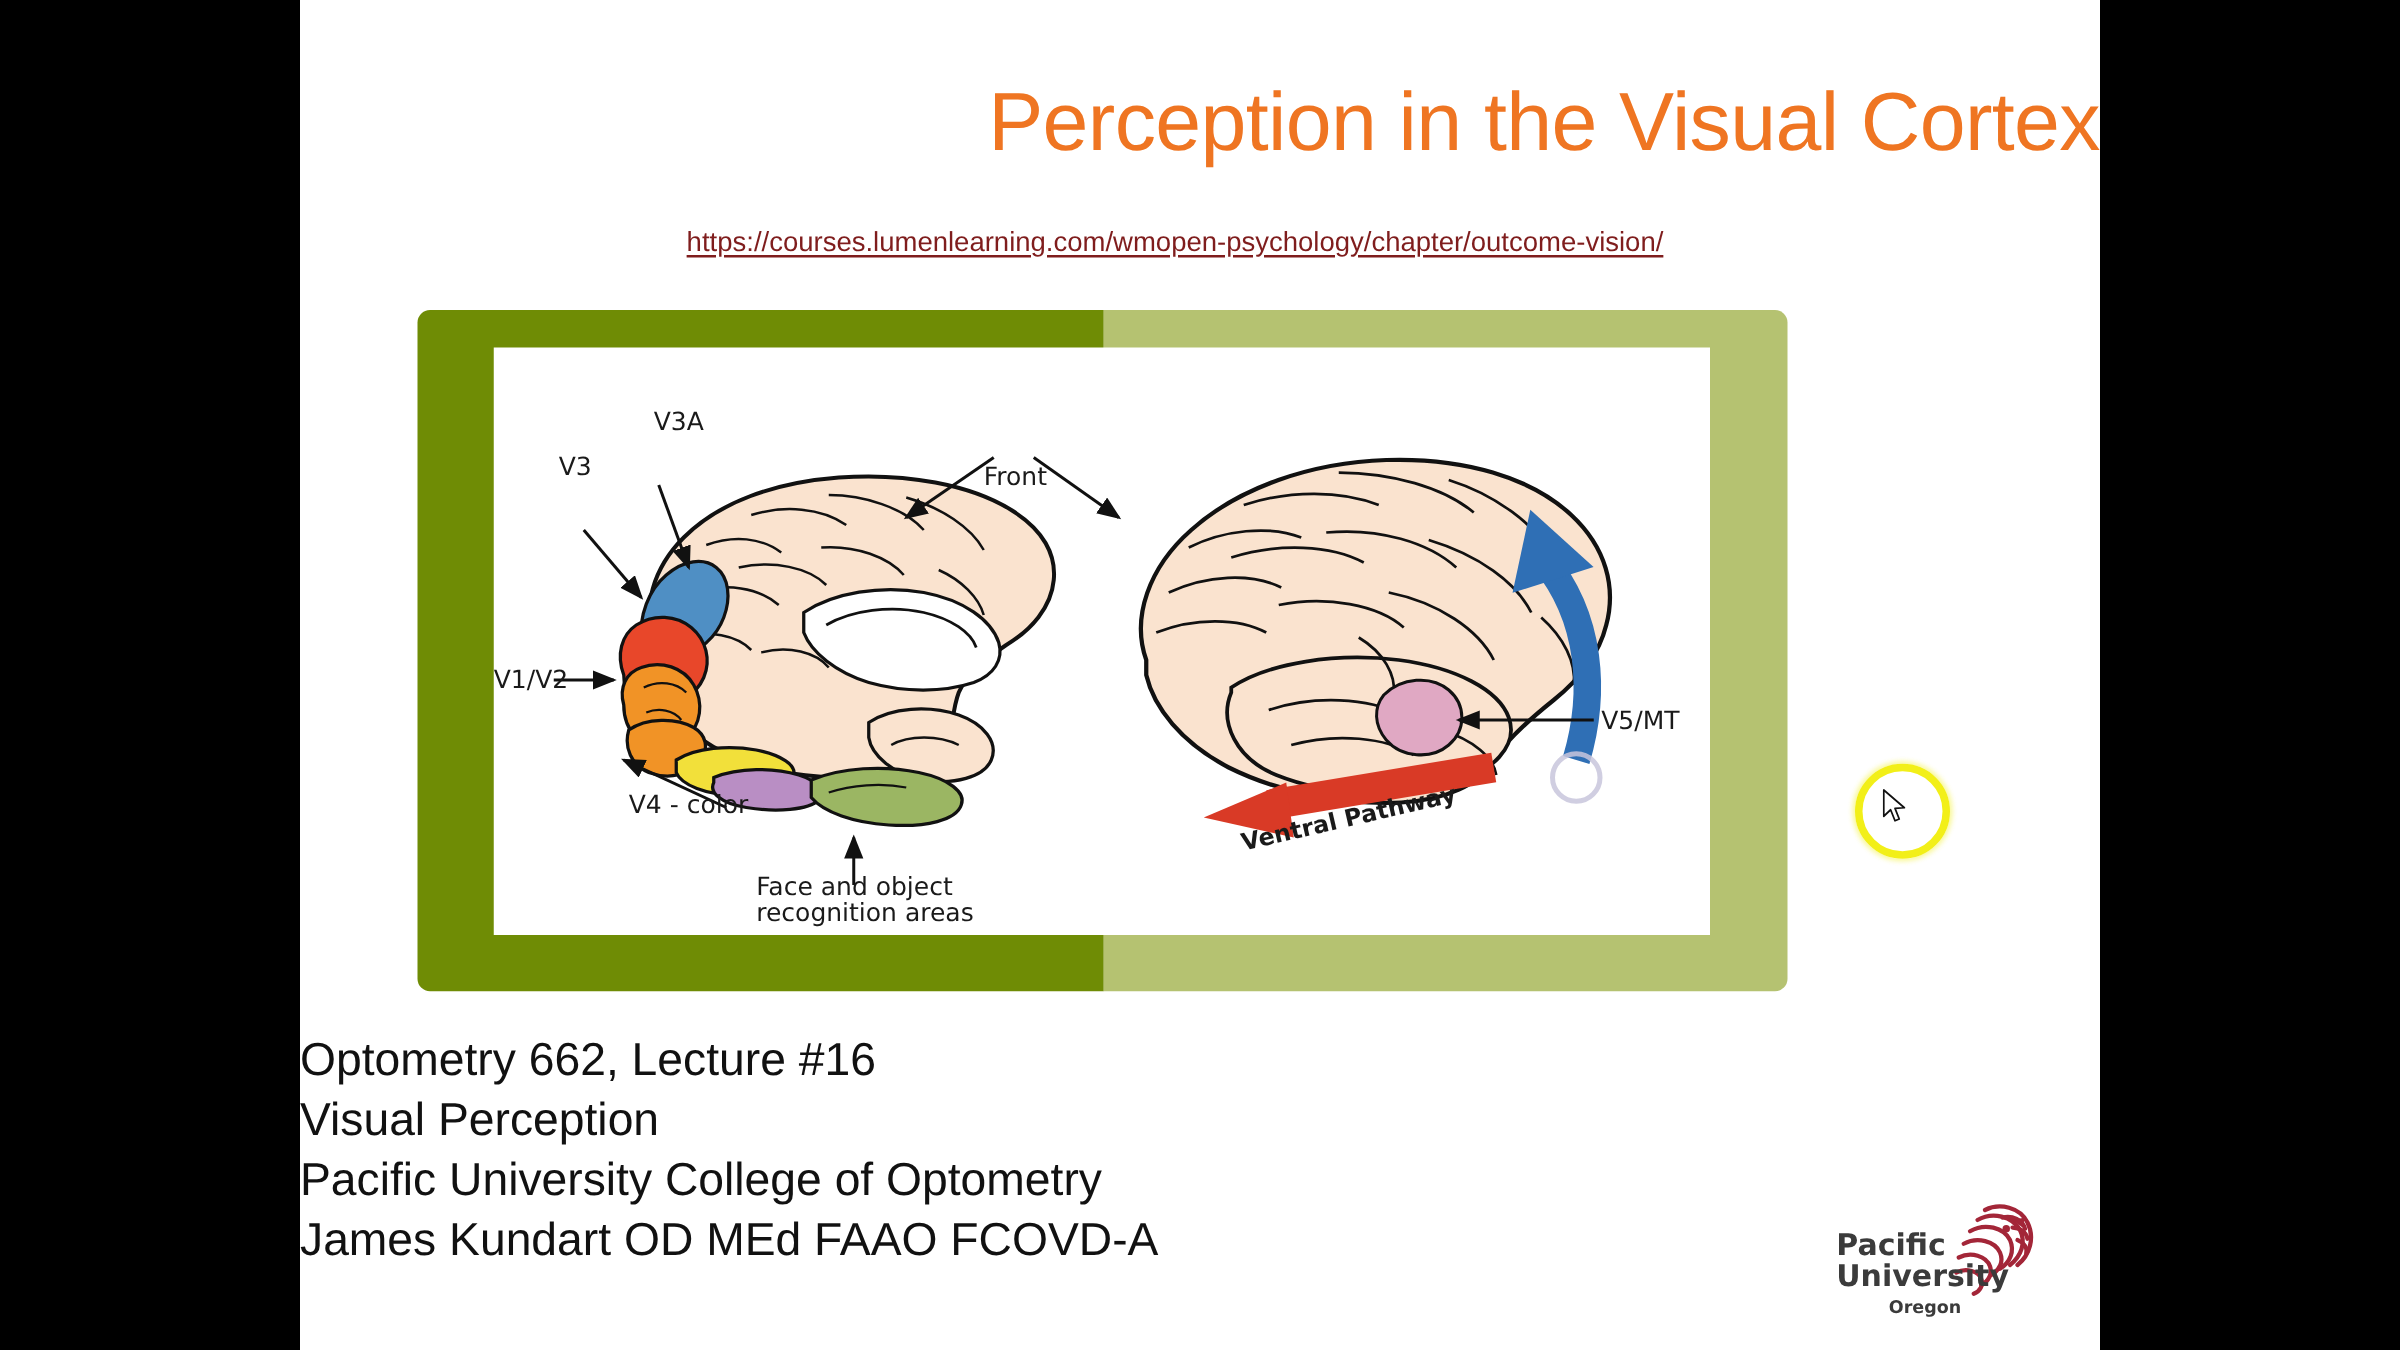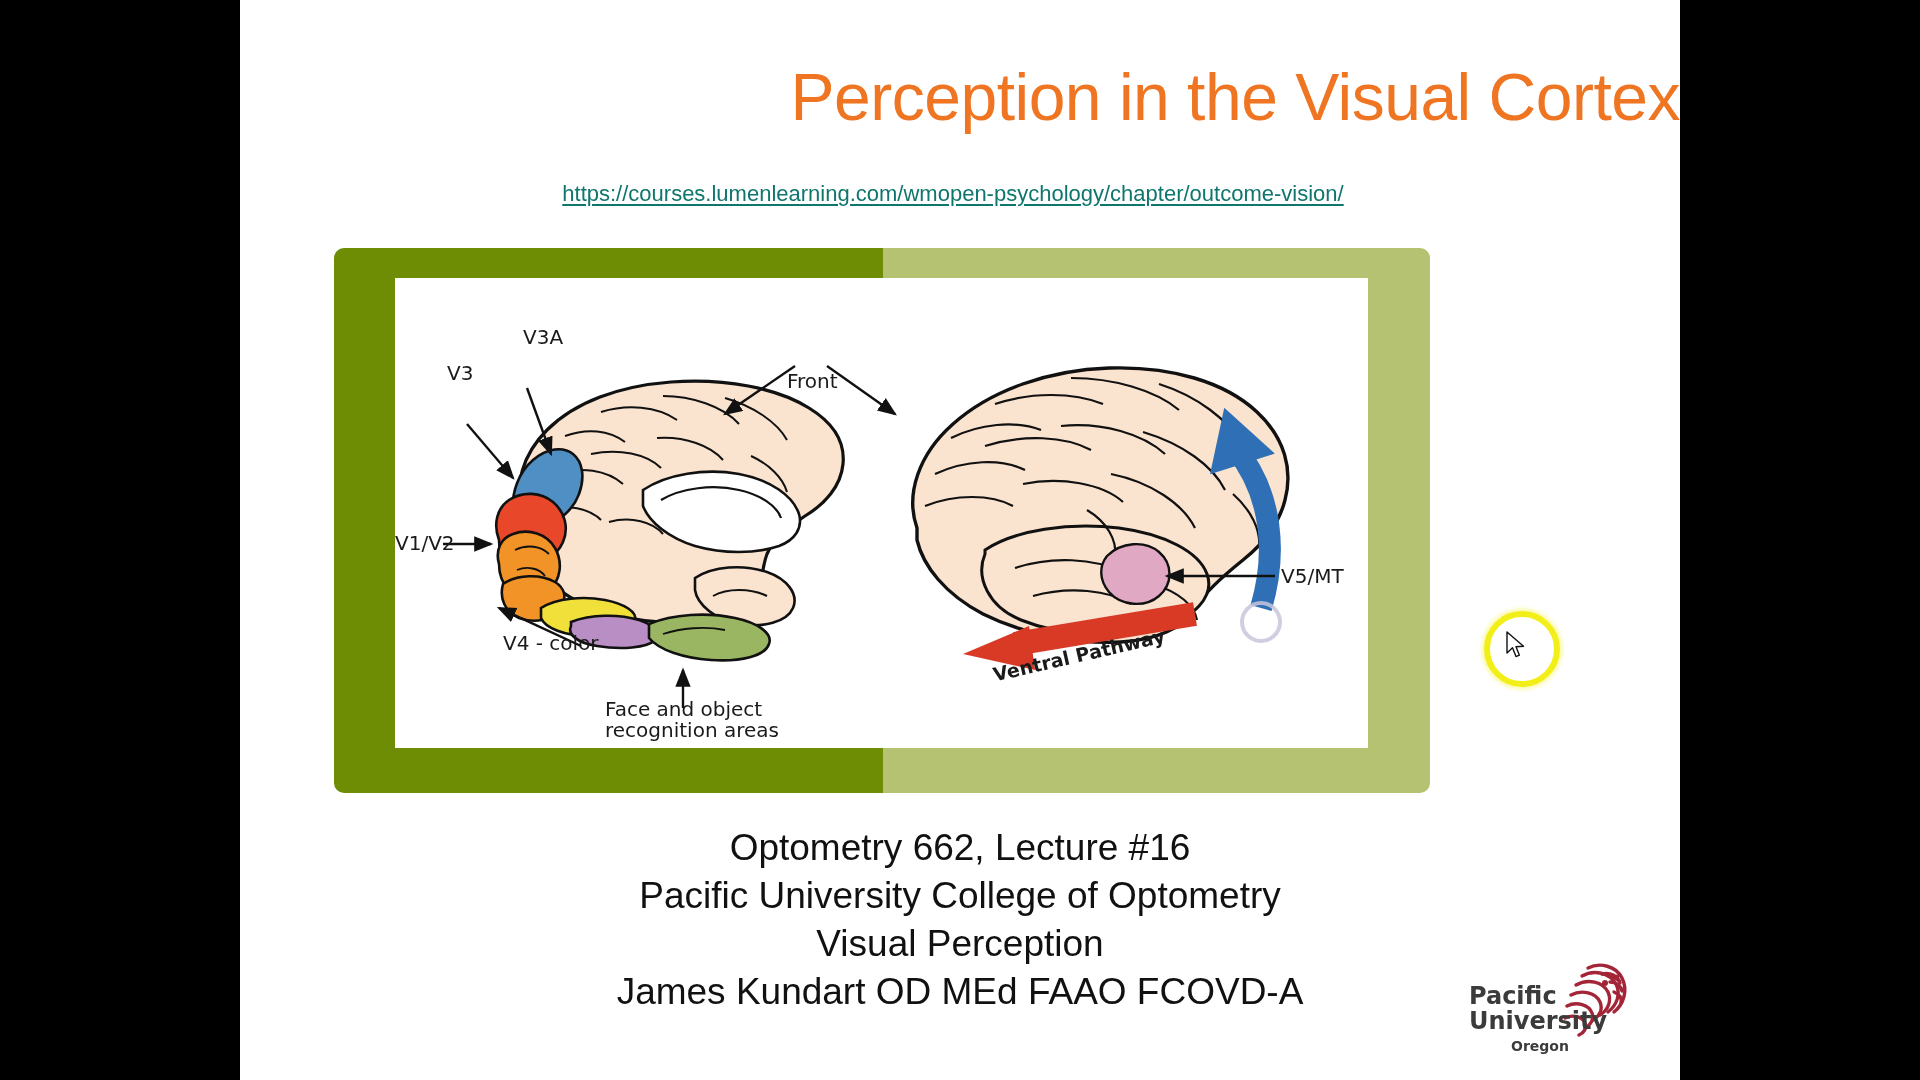--- a/index.html
+++ b/index.html
@@ -51,25 +51,25 @@
     line-height: 78px;
     font-family: "Liberation Sans", sans-serif;
     font-weight: 400;
     letter-spacing: -0.5px;
     white-space: nowrap;
   }
 
   
   #source-link {
     position: absolute;
-    left: 13px;
+    left: 0;
     top: 180px;
     width: 1400px;
     text-align: center;
-    color: #0f766e;
+    color: #7f1d1d;
     font-size: 22px;
     line-height: 28px;
     text-decoration: underline;
     text-underline-offset: 3px;
     font-family: "Liberation Sans", sans-serif;
     white-space: nowrap;
     cursor: pointer;
   }
 
   
@@ -147,21 +147,21 @@
     width: 22px;
     height: 30px;
   }
 
   
   #caption {
     position: absolute;
     left: 0;
     top: 824px;
     width: 1440px;
-    text-align: center;
+    text-align: left;
     color: #111111;
     font-size: 37px;
     line-height: 48px;
     font-family: "Liberation Sans", sans-serif;
   }
   #caption div { white-space: nowrap; }
 
   
   #logo {
     position: absolute;
@@ -377,22 +377,22 @@
 
     <div class="ink-ring" id="ink-ring-faded"></div>
     <div class="ink-ring" id="ink-ring-active"></div>
 
     <svg id="mouse-cursor" viewBox="0 0 22 30">
       <path d="M1,1 L1,22 L6.5,16.8 L10,25.6 L13.4,24.2 L10,15.7 L17.5,15.2 Z" fill="#ffffff" stroke="#111111" stroke-width="1.4" stroke-linejoin="round"></path>
     </svg>
 
     <div id="caption">
       <div>Optometry 662, Lecture #16</div>
+      <div>Visual Perception</div>
       <div>Pacific University College of Optometry</div>
-      <div>Visual Perception</div>
       <div>James Kundart OD MEd FAAO FCOVD-A</div>
     </div>
 
     <div id="logo">
       <svg id="logo-mark" viewBox="0 0 72 86">
         <g fill="none" stroke="#a32638" stroke-width="3.4" stroke-linecap="round">
           <path d="M30 10 C42 4 58 8 64 20 C70 32 66 46 56 54"></path>
           <path d="M24 18 C36 11 52 15 58 26 C63 36 59 47 50 54"></path>
           <path d="M18 27 C30 20 45 24 50 34 C54 43 50 52 42 57"></path>
           <path d="M13 37 C24 31 38 35 42 44 C45 51 42 58 35 62"></path>

